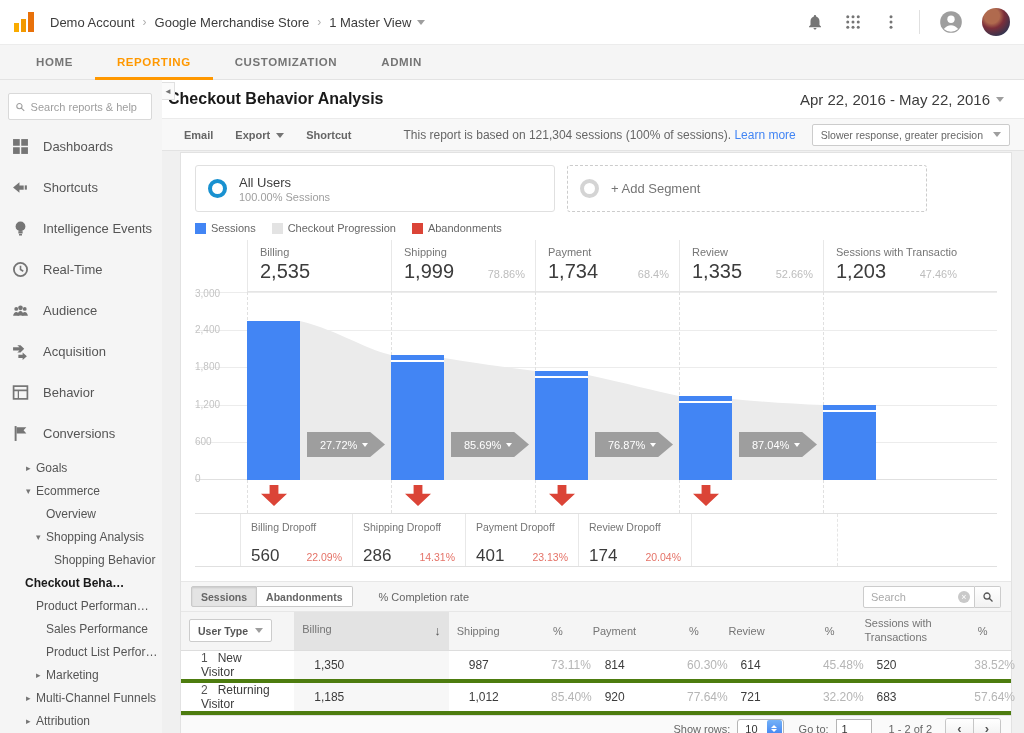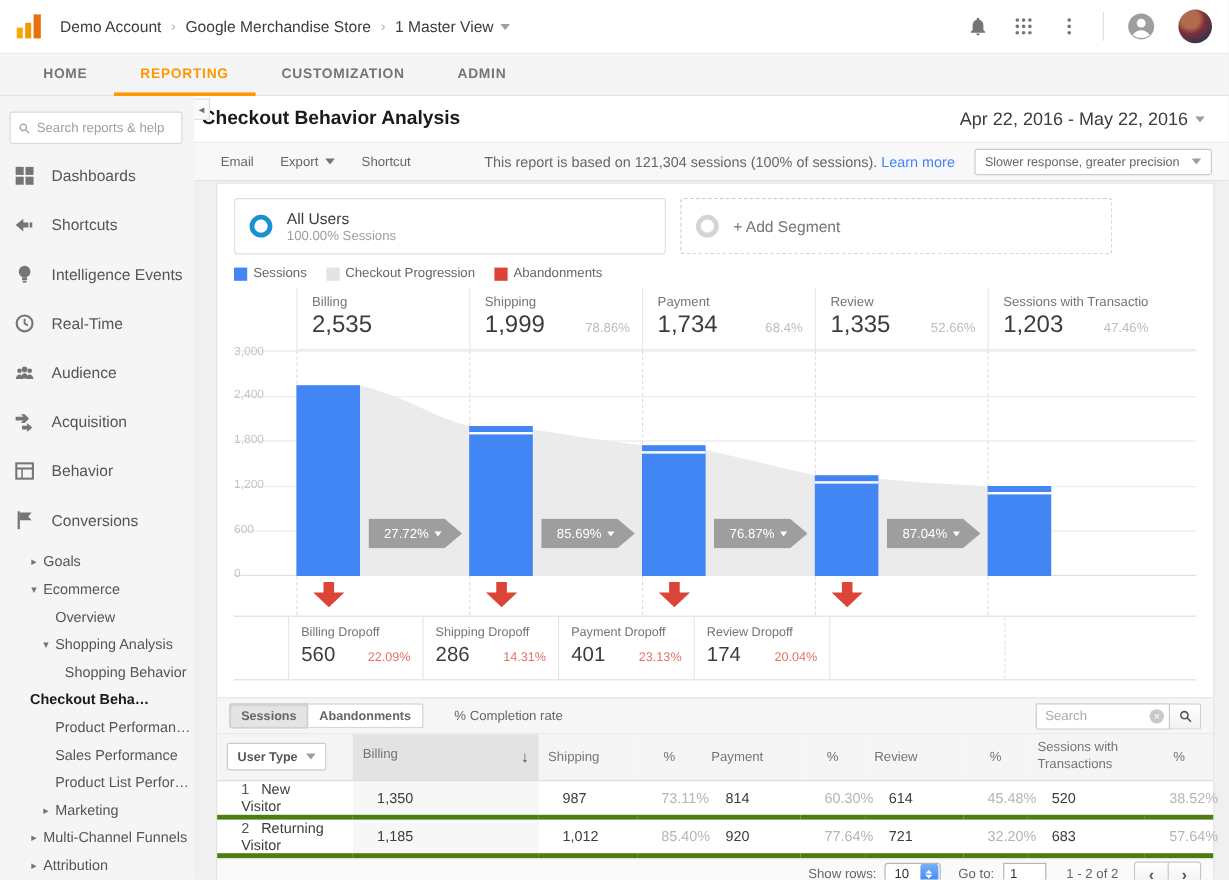--- a/index.html
+++ b/index.html
@@ -50,21 +50,21 @@
   #content { position:absolute; top:80px; left:162px; right:0; bottom:0; background:#f0f0f0; }
   .title-row { height:38px; background:#fff; display:flex; align-items:center; padding:0 14px 0 6px; position:relative; }
   .collapse-tab { width:13px; height:18px; background:#fafafa; border:1px solid #e0e0e0; border-left:none;
     display:flex; align-items:center; justify-content:center; font-size:8px; color:#757575; cursor:pointer;
     position:absolute; left:0; top:2px; }
   .page-title { font-size:16px; font-weight:bold; color:#1a1a1a; margin-left:0; }
   .date-picker { margin-left:auto; display:flex; align-items:center; cursor:pointer; padding:4px 6px; }
   .date-picker .dr { font-size:15px; color:#3c3c3c; }
   .action-row { height:33px; background:#f8f8f8; border-top:1px solid #ebebeb; border-bottom:1px solid #e3e3e3;
     display:flex; align-items:center; padding:0 14px 0 22px; }
-  .action { font-size:11px; font-weight:normal; color:#666; margin-right:22px; cursor:pointer; }
+  .action { font-size:11px; font-weight:bold; color:#666; margin-right:22px; cursor:pointer; }
   .session-note { margin-left:auto; font-size:12px; color:#666; }
   .session-note a { color:#4285f4; text-decoration:none; cursor:pointer; }
   .precision-btn { margin-left:16px; background:#fff; border:1px solid #ccc; border-radius:2px; height:22px;
     display:flex; align-items:center; padding:0 8px; font-size:10.5px; color:#666; cursor:pointer; }
 
   .page-body { position:absolute; top:71px; left:0; right:0; bottom:0; padding:1px 12px 0 18px; }
   .card { background:#fff; border:1px solid #e2e2e2; width:832px; position:relative; }
 
   
   .segments { display:flex; gap:12px; padding:12px 14px 0 14px; }
@@ -102,21 +102,21 @@
     clip-path:polygon(0 0, 81% 0, 100% 50%, 81% 100%, 0 100%); }
   .badge .bcaret { border-top-color:#fff; border-left-width:3.5px; border-right-width:3.5px; border-top-width:4px; margin-left:5px; }
   .arrows-strip { position:relative; height:33px; }
   .drop-arrow { position:absolute; top:5px; width:26px; height:21px; background:#db4437;
     clip-path:polygon(33% 0, 67% 0, 67% 42%, 100% 42%, 50% 100%, 0 42%, 33% 42%); }
   .dropoffs { position:relative; display:flex; border-top:1px solid #e0e0e0; border-bottom:1px solid #e0e0e0;
     height:54px; margin-bottom:14px; }
   .d-cell { width:113px; border-right:1px solid #e8e8e8; padding:7px 10px 0 10px; }
   .d-cell:first-child { border-left:1px solid #e8e8e8; margin-left:45px; }
   .d-cell .dname { font-size:10.5px; color:#757575; white-space:nowrap; }
-  .d-cell .drow { display:flex; align-items:baseline; justify-content:space-between; margin-top:3px; }
+  .d-cell .drow { display:flex; align-items:baseline; justify-content:space-between; margin-top:13px; }
   .d-cell .dval { font-size:17px; color:#3c3c3c; }
   .d-cell .dpct { font-size:10.5px; color:#e57368; }
 
   
   .tbl-toolbar { height:31px; background:#f6f6f6; border-top:1px solid #e7e7e7; border-bottom:1px solid #e7e7e7;
     display:flex; align-items:center; padding:0 10px; }
   .seg-btn { height:21px; padding:0 9px; font-size:10.5px; font-weight:bold; color:#666; background:#fff;
     border:1px solid #c9c9c9; display:flex; align-items:center; cursor:pointer; }
   .seg-btn.first { border-radius:2px 0 0 2px; }
   .seg-btn.last { border-radius:0 2px 2px 0; border-left:none; }
@@ -327,21 +327,21 @@
     <div class="tree-item" style="padding-left:36px">
         <span class="arr">▾</span>
         <span>Shopping Analysis</span>
       </div>
     <div class="tree-item" style="padding-left:54px">
         <span>Shopping Behavior</span>
       </div>
     <div class="tree-item active" style="padding-left:25px">
         <span>Checkout Beha…</span>
       </div>
-    <div class="tree-item" style="padding-left:46px">
+    <div class="tree-item" style="padding-left:36px">
         <span>Product Performan…</span>
       </div>
     <div class="tree-item" style="padding-left:46px">
         <span>Sales Performance</span>
       </div>
     <div class="tree-item" style="padding-left:46px">
         <span>Product List Perfor…</span>
       </div>
     <div class="tree-item" style="padding-left:36px">
         <span class="arr">▸</span>

